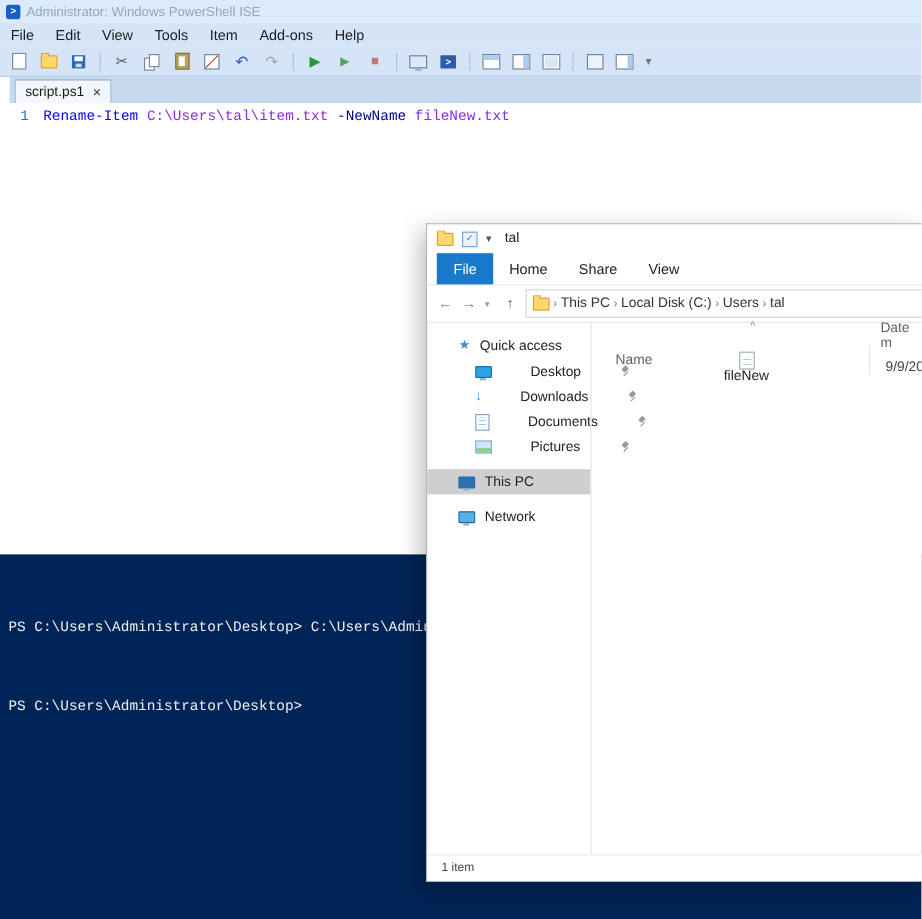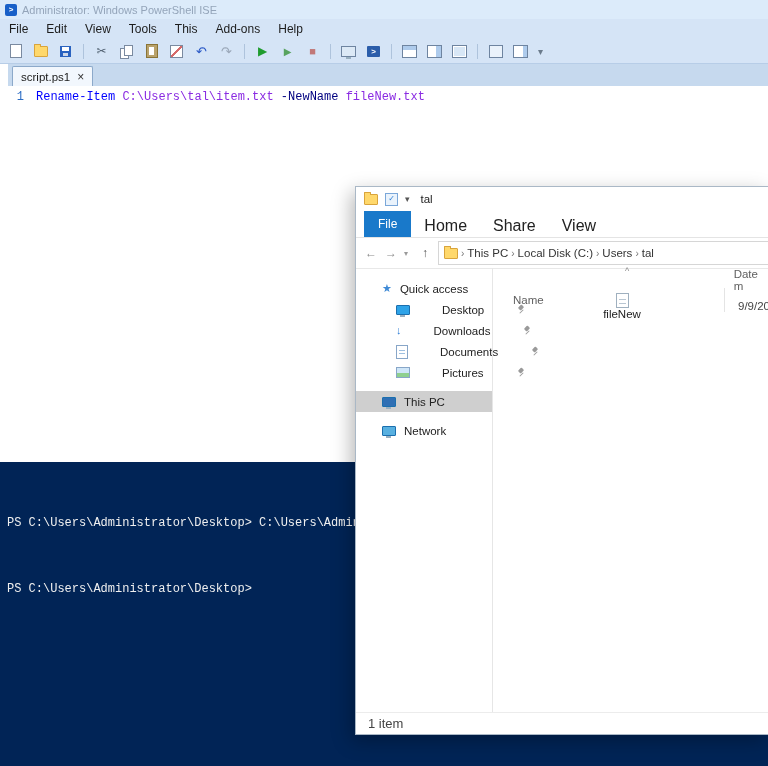--- a/index.html
+++ b/index.html
@@ -89,21 +89,21 @@
     position:absolute;left:355px;top:186px;width:413px;height:547px;background:#fff;
     border:1px solid #aab8c6;border-right:none;box-shadow:-4px 6px 18px rgba(0,0,0,.28);
     overflow:hidden;z-index:5;font-size:11.5px;color:#222;
   }
   .ex-titlebar{height:24px;display:flex;align-items:center;gap:7px;padding-left:8px;background:#fff;}
   .q-prop{width:11px;height:11px;background:#eaf3fc;border:1px solid #7aa7d9;color:#2f7fd6;font-size:8px;line-height:10px;text-align:center;}
   .q-drop{color:#555;font-size:9px;}
   .ex-wintitle{font-size:11.5px;color:#222;margin-left:4px;}
   .ex-ribbontabs{height:26px;display:flex;align-items:stretch;padding-left:8px;border-bottom:1px solid #e4e4e4;background:#fff;}
   .file-tab{background:#1979ca;color:#fff;padding:6px 14px 0 14px;font-size:12px;}
-  .r-tab{padding:6px 13px 0 13px;color:#222;font-size:16px;}
+  .r-tab{padding:6px 13px 0 13px;color:#222;font-size:12px;}
   .ex-addressbar{height:30px;display:flex;align-items:center;gap:6px;padding:0 0 0 8px;border-bottom:1px solid #e8e8e8;background:#fff;}
   .addr-btn{color:#8b8b8b;font-size:12px;width:14px;text-align:center;}
   .addr-btn.up{color:#555;}
   .addr-drop{color:#9a9a9a;font-size:8px;width:8px;}
   .breadcrumb{flex:1;height:22px;border:1px solid #d6d6d6;display:flex;align-items:center;gap:3px;padding:0 5px;overflow:hidden;white-space:nowrap;}
   .crumb{color:#333;} .crumb-sep{color:#777;font-size:10px;}
   .ex-body{position:absolute;top:81px;bottom:21px;left:0;right:0;display:flex;}
   .ex-nav{width:136px;padding-top:10px;flex:0 0 auto;}
   .nav-row{height:21px;display:flex;align-items:center;gap:8px;padding-left:26px;}
   .nav-row.child{padding-left:40px;gap:32px;}
@@ -122,36 +122,36 @@
   .pin::after{content:"";position:absolute;left:5px;top:4px;width:1px;height:5px;background:#9a9a9a;transform:rotate(45deg);}
   .ex-content{flex:1;border-left:1px solid #e6e6e6;position:relative;}
   .col-headers{height:24px;display:flex;align-items:center;color:#606060;position:relative;}
   .col-name{width:236px;padding-left:20px;box-sizing:border-box;border-right:1px solid #e4e4e4;height:100%;display:flex;align-items:center;margin-top:40px;}
   .col-date{padding-left:9px;}
   .sort-caret{position:absolute;left:132px;top:-2px;color:#8a8a8a;font-size:9px;}
   .file-row{height:22px;display:flex;align-items:center;margin-top:3px;}
   .cell-name{width:236px;padding-left:22px;box-sizing:border-box;display:flex;align-items:center;gap:0;flex-direction:column;}
   .cell-date{padding-left:9px;color:#444;}
   .i-txt{width:11px;height:13px;background:#fff;border:1px solid #9fb0bf;background-image:repeating-linear-gradient(to bottom,transparent 0 3px,#b9c6d2 3px 4px);background-size:7px 9px;background-position:2px 2px;background-repeat:no-repeat;flex:0 0 auto;}
-  .ex-status{position:absolute;left:0;right:0;bottom:0;height:21px;border-top:1px solid #ececec;display:flex;align-items:center;padding-left:12px;font-size:13px;color:#444;background:#fff;}
+  .ex-status{position:absolute;left:0;right:0;bottom:0;height:21px;border-top:1px solid #ececec;display:flex;align-items:center;padding-left:12px;font-size:10px;color:#444;background:#fff;}
 </style>
 </head>
 <body>
 
 <div class="ise-titlebar">
   <span class="ps-badge">&gt;</span>
   <span class="ise-title">Administrator: Windows PowerShell ISE</span>
 </div>
 
 <div class="ise-menubar">
   <span class="menu-item">File</span>
   <span class="menu-item">Edit</span>
   <span class="menu-item">View</span>
   <span class="menu-item">Tools</span>
-  <span class="menu-item">This</span>
+  <span class="menu-item">Item</span>
   <span class="menu-item">Add-ons</span>
   <span class="menu-item">Help</span>
 </div>
 
 <div class="ise-toolbar">
   <div class="tb-btn">
       <span class="t-doc"></span>
     </div>
   <div class="tb-btn">
       <span class="t-folder"></span>

